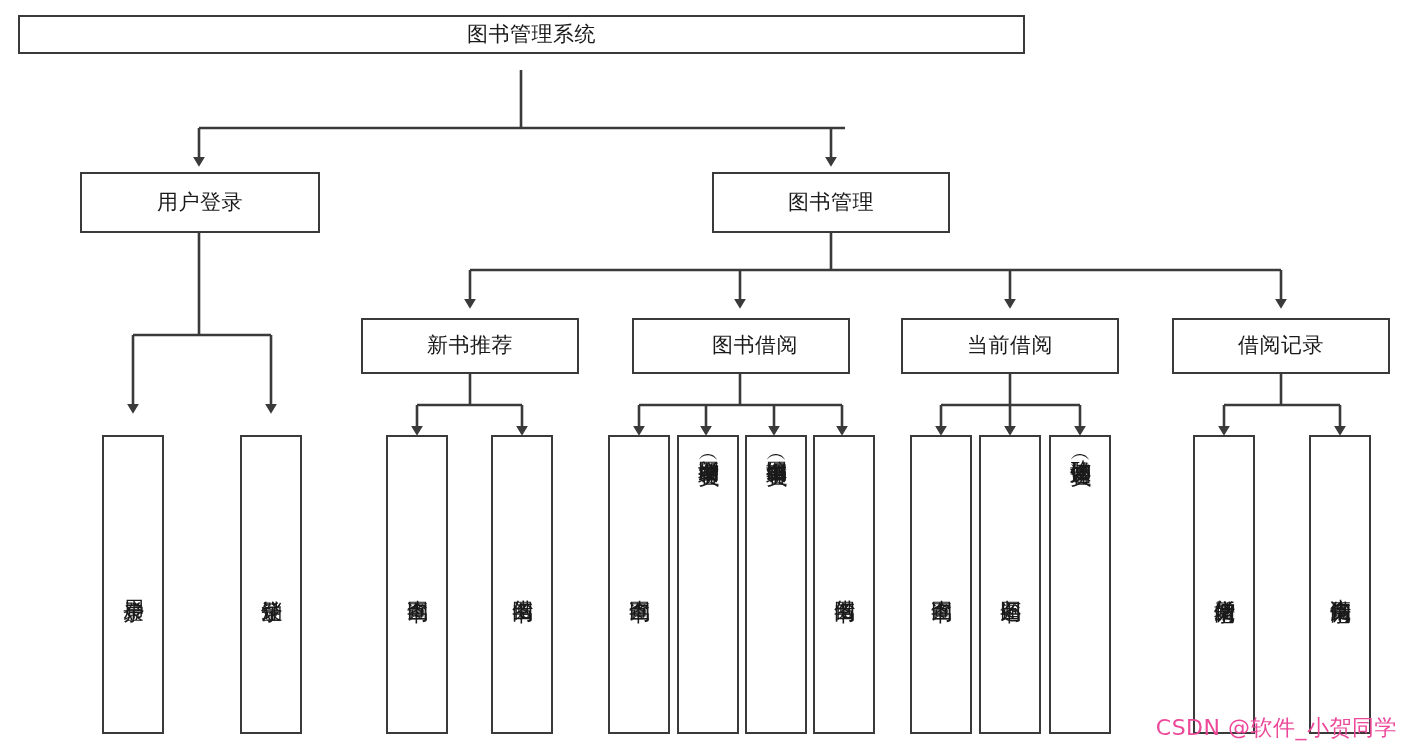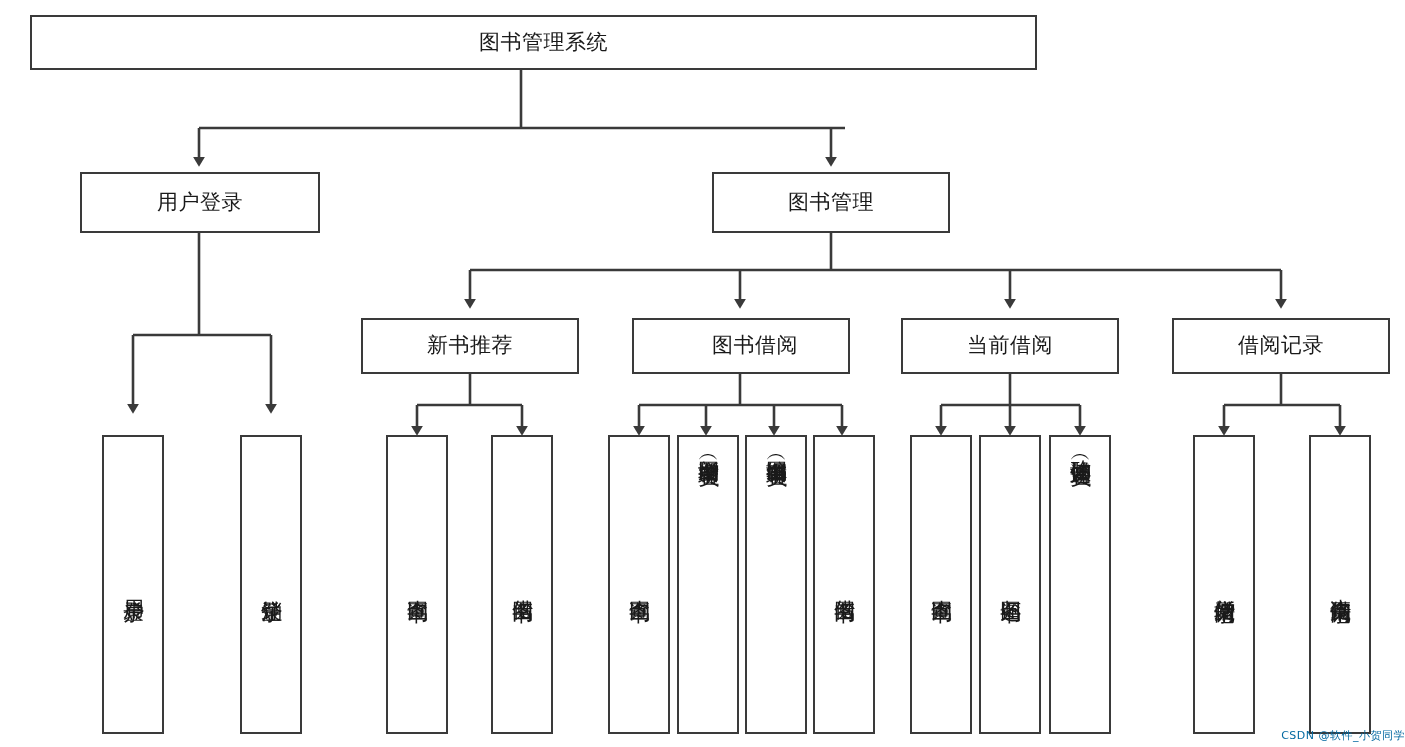--- a/index.html
+++ b/index.html
@@ -52,24 +52,24 @@
   .node.vert.top-align {
     justify-content: flex-start;
     padding-top: 6px;
   }
   .node-label {
     display: block;
     white-space: nowrap;
   }
   .watermark {
     position: absolute;
-    right: 0;
+    right: 8px;
     bottom: 4px;
-    font-size: 11px;
-    color: #0369a1;
+    font-size: 22px;
+    color: #ec4899;
     letter-spacing: 0.5px;
     white-space: nowrap;
     user-select: none;
   }
 </style>
 </head>
 <body>
 
 <div id="canvas">
 
@@ -116,21 +116,21 @@
       <path d="M1010,405 L1010,427" marker-end="url(#arrow)"></path>
       <path d="M1080,405 L1080,427" marker-end="url(#arrow)"></path>
 
       <path d="M1281,374 L1281,405"></path>
       <path d="M1224,405 L1340,405"></path>
       <path d="M1224,405 L1224,427" marker-end="url(#arrow)"></path>
       <path d="M1340,405 L1340,427" marker-end="url(#arrow)"></path>
     </g>
   </svg>
 
-  <div class="node horiz" style="left:30px; top:15px; width:1007px; height:55px;padding-left:20px;">
+  <div class="node horiz" style="left:18px; top:15px; width:1007px; height:39px;padding-left:20px;">
     <span class="node-label">图书管理系统</span>
   </div>
 
   <div class="node horiz" style="left:80px; top:172px; width:240px; height:61px;">
     <span class="node-label">用户登录</span>
   </div>
 
   <div class="node horiz" style="left:712px; top:172px; width:238px; height:61px;align-items:center;">
     <span class="node-label">图书管理</span>
   </div>

